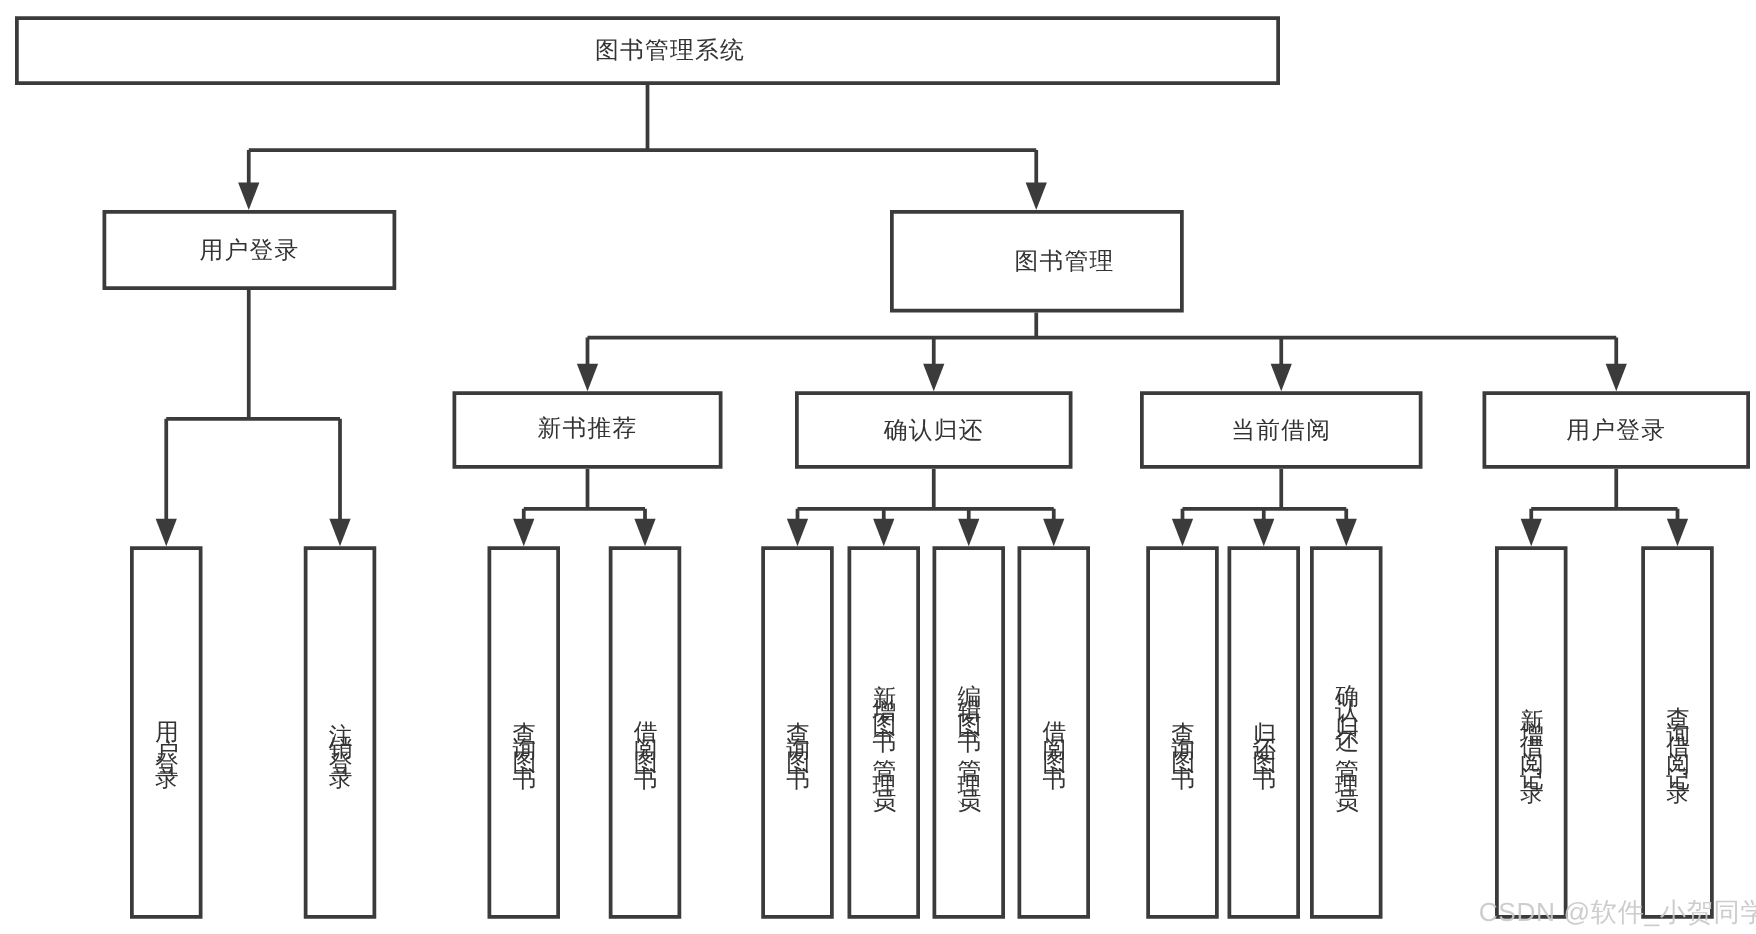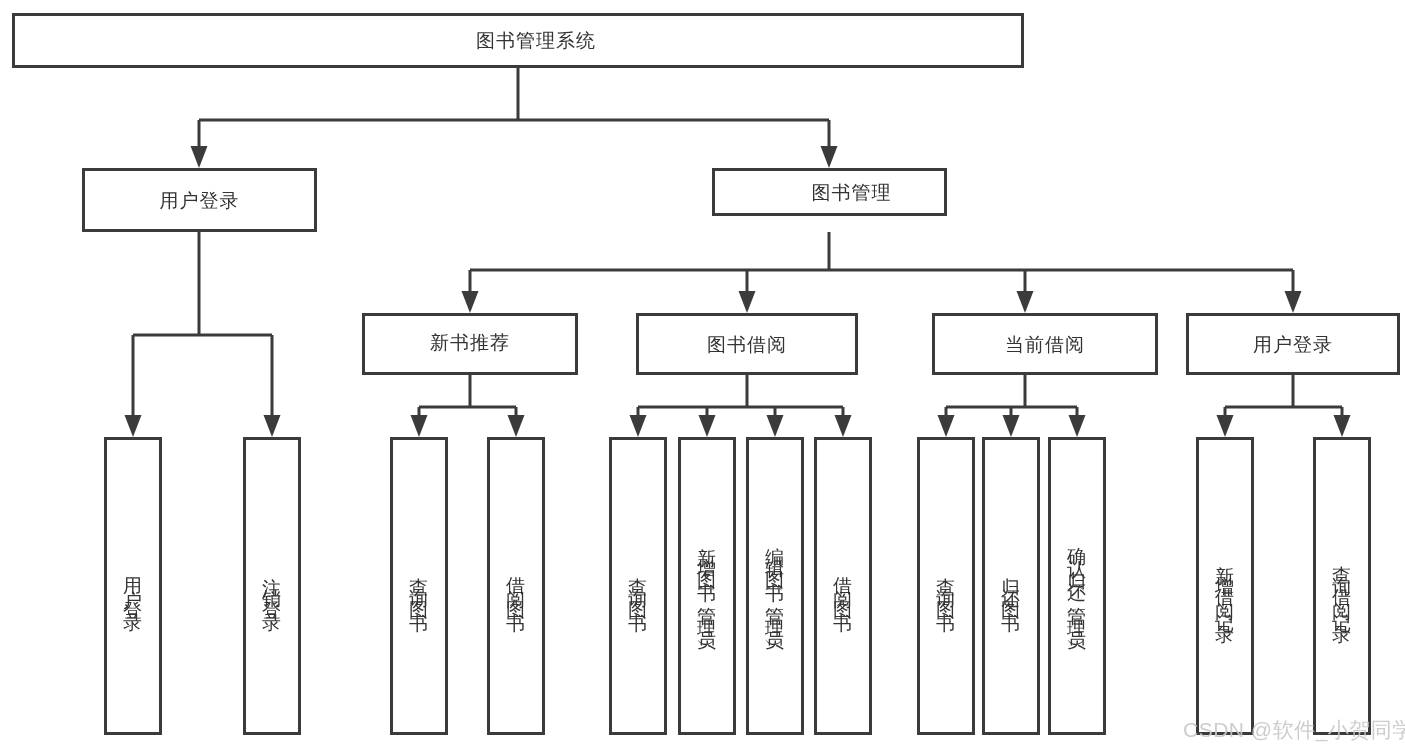--- a/index.html
+++ b/index.html
@@ -114,25 +114,25 @@
     <line x1="1225" y1="407" x2="1342" y2="407"></line>
     <line x1="1225" y1="407" x2="1225" y2="417"></line>
     <line x1="1342" y1="407" x2="1342" y2="417"></line>
     <polygon points="1216.5,415 1233.5,415 1225,437"></polygon>
     <polygon points="1333.5,415 1350.5,415 1342,437"></polygon>
   </svg>
 
   <div class="box h-box" style="left:12px;top:13px;width:1012px;height:55px;padding-left:36px;">图书管理系统</div>
 
   <div class="box h-box" style="left:82px;top:168px;width:235px;height:64px;">用户登录</div>
-  <div class="box h-box" style="left:712px;top:168px;width:235px;height:48px;padding-left:44px;">图书管理</div>
+  <div class="box h-box" style="left:712px;top:168px;width:235px;height:82px;padding-left:44px;">图书管理</div>
 
   <div class="box h-box" style="left:362px;top:313px;width:216px;height:62px;font-family:Liberation Mono, monospace;">新书推荐</div>
-  <div class="box h-box" style="left:636px;top:313px;width:222px;height:62px;">图书借阅</div>
-  <div class="box h-box" style="left:912px;top:313px;width:226px;height:62px;margin-left:20px;">当前借阅</div>
+  <div class="box h-box" style="left:636px;top:313px;width:222px;height:62px;">确认归还</div>
+  <div class="box h-box" style="left:912px;top:313px;width:226px;height:62px;">当前借阅</div>
   <div class="box h-box" style="left:1186px;top:313px;width:214px;height:62px;">用户登录</div>
 
   <div class="box v-box" style="left:104px;top:437px;width:58px;height:298px;">用户登录</div>
   <div class="box v-box" style="left:243px;top:437px;width:58px;height:298px;">注销登录</div>
 
   <div class="box v-box" style="left:390px;top:437px;width:58px;height:298px;">查询图书</div>
   <div class="box v-box" style="left:487px;top:437px;width:58px;height:298px;">借阅图书</div>
 
   <div class="box v-box" style="left:609px;top:437px;width:58px;height:298px;">查询图书</div>
   <div class="box v-box" style="left:678px;top:437px;width:58px;height:298px;">新增图书（管理员）</div>

